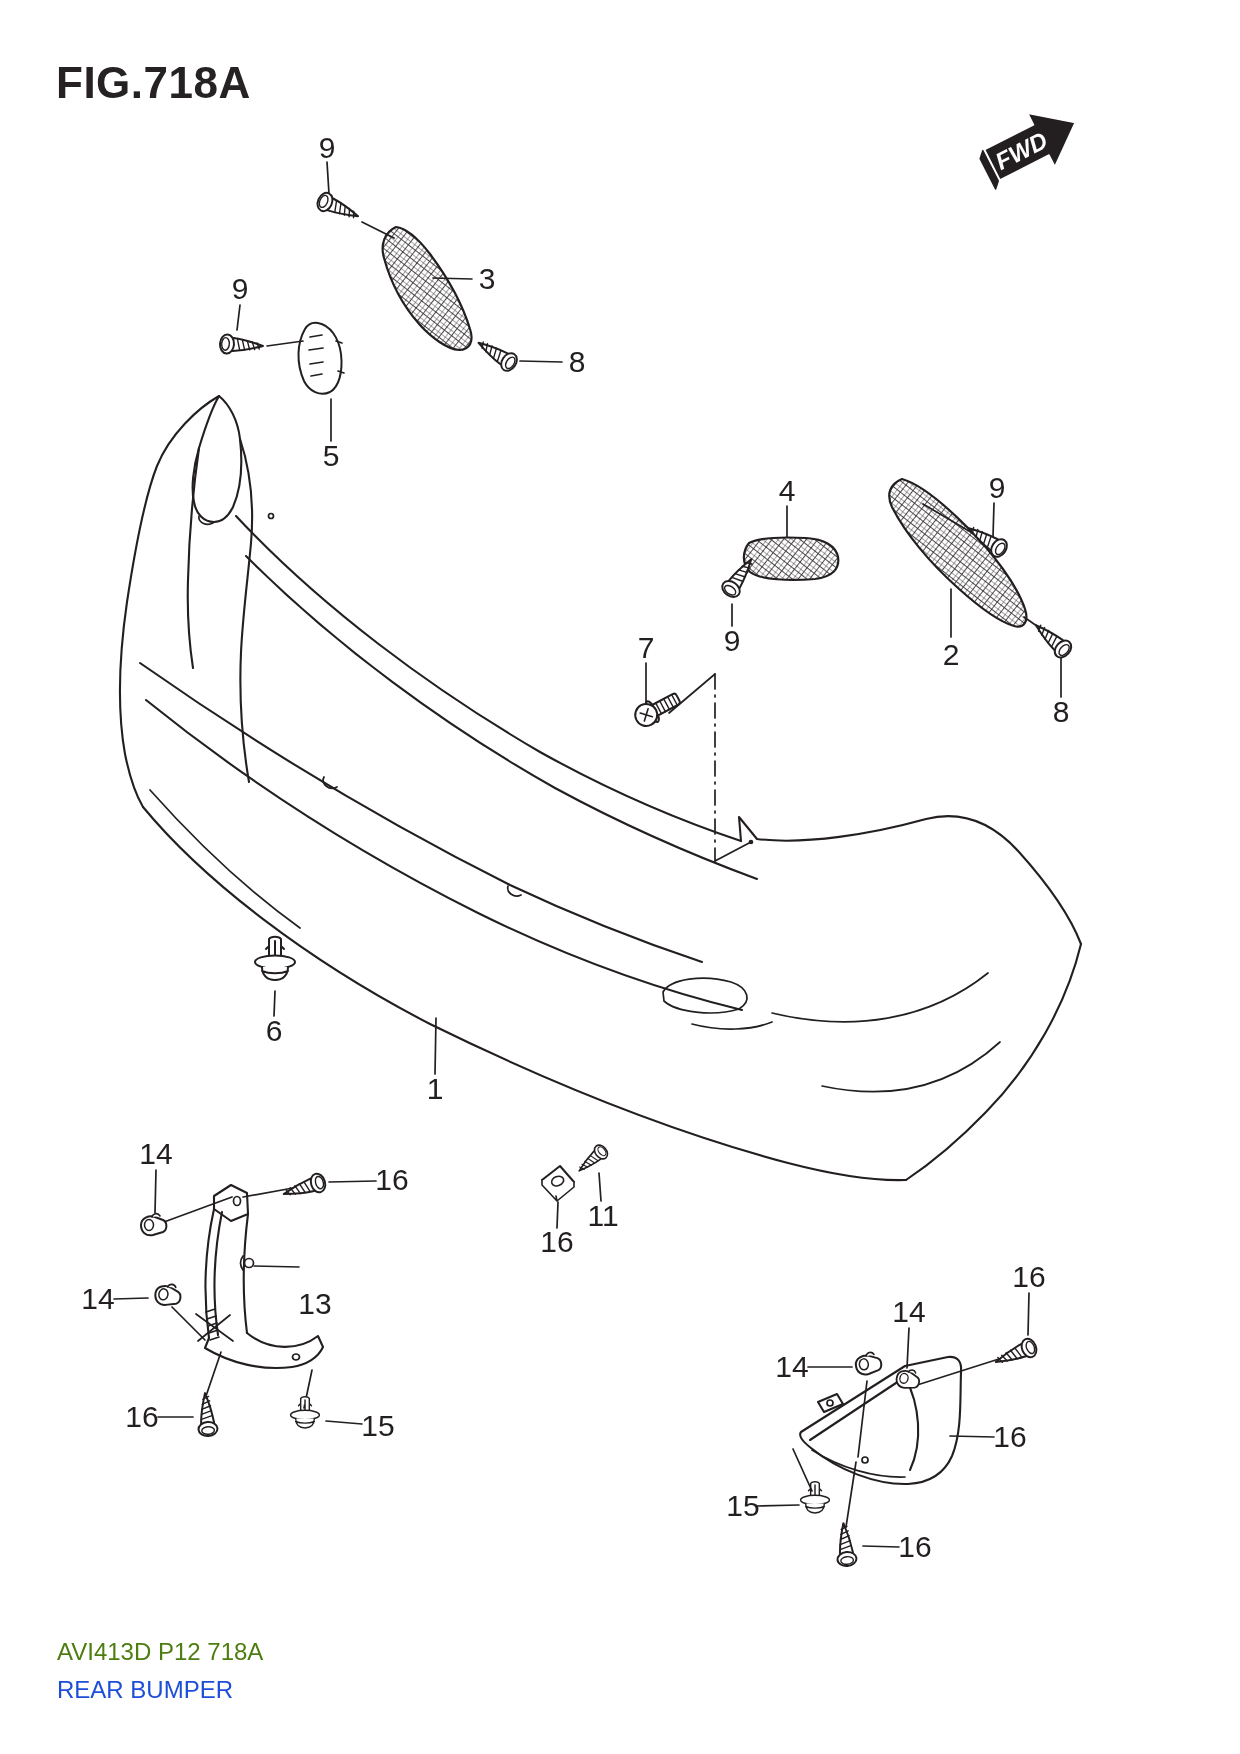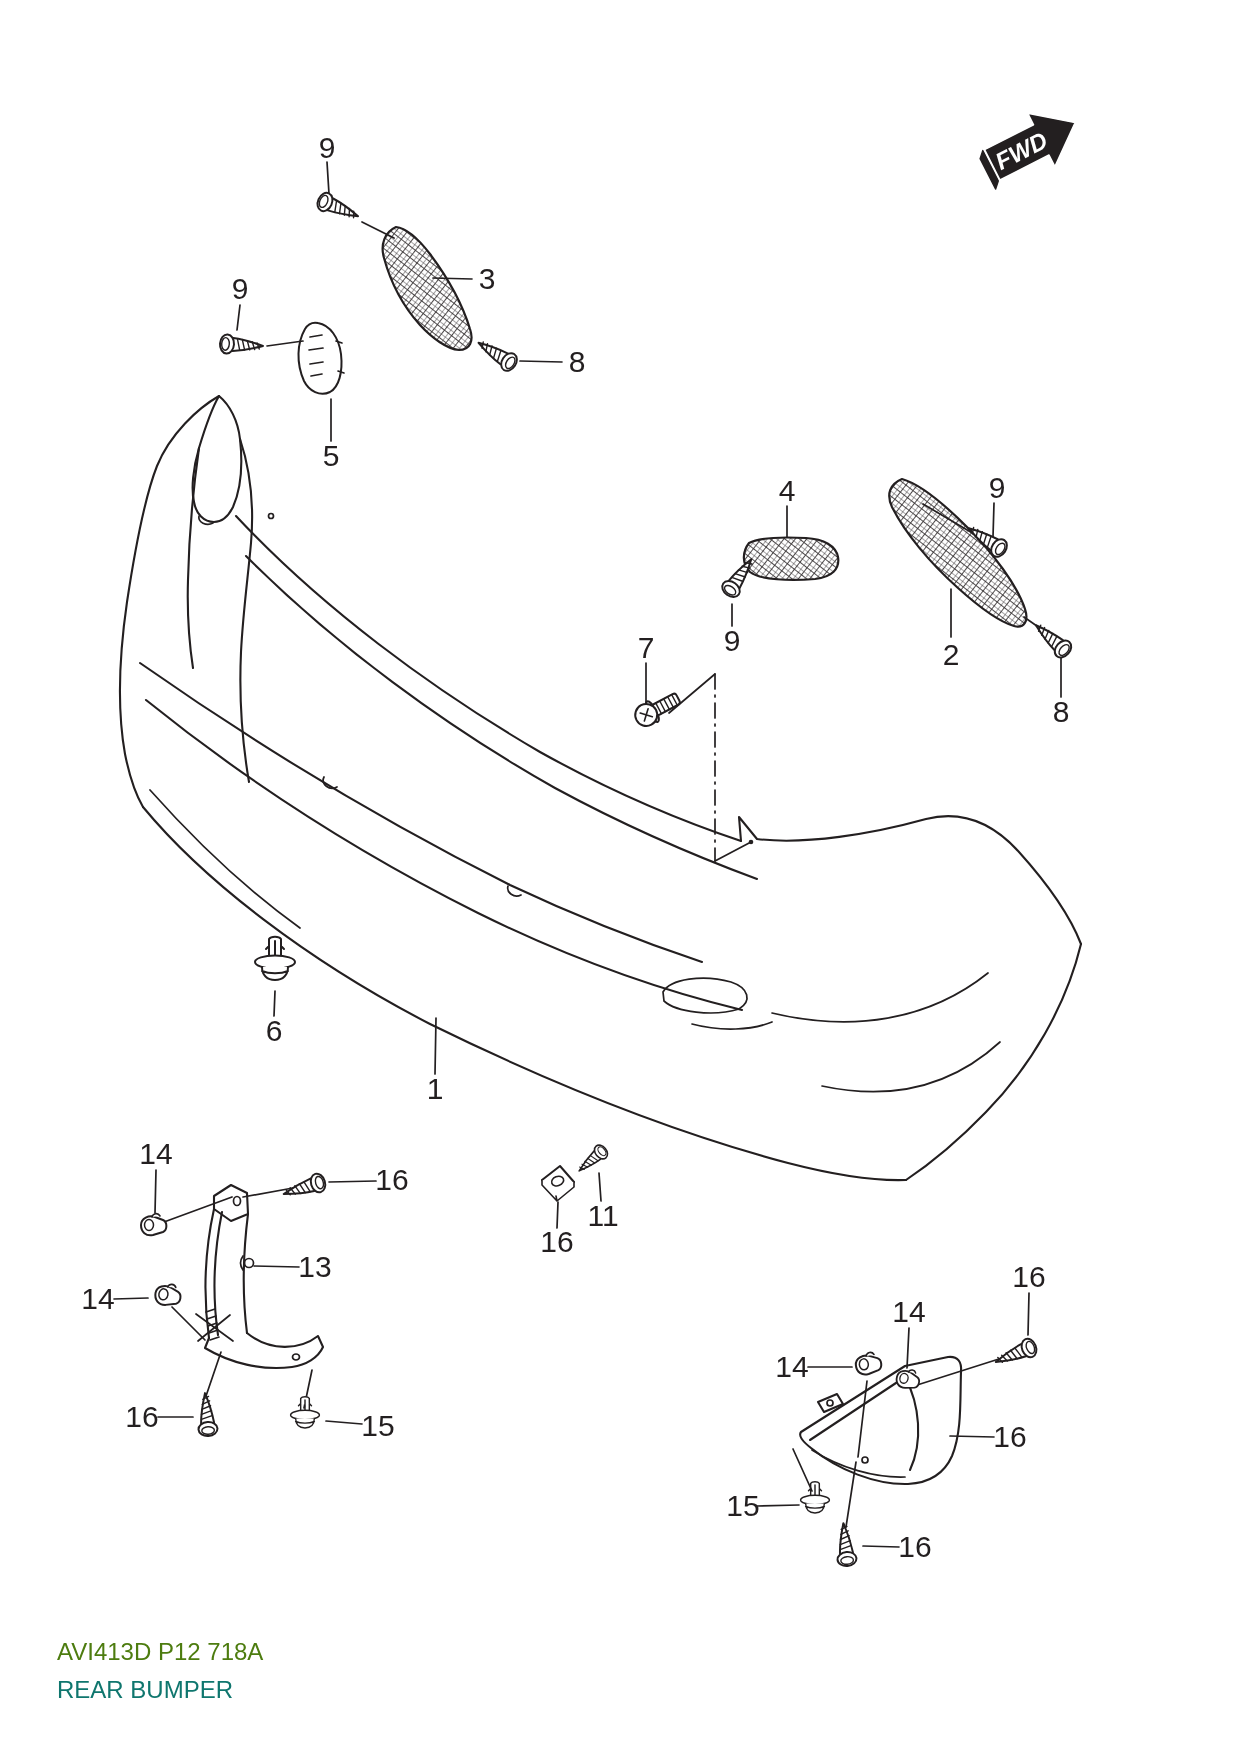--- a/index.html
+++ b/index.html
@@ -3,32 +3,33 @@
 <meta charset="utf-8">
 <style>
   html,body{margin:0;padding:0;background:#ffffff;}
   #page{position:relative;width:1240px;height:1754px;background:#ffffff;overflow:hidden;
         font-family:"Liberation Sans",sans-serif;color:#231f20;}
   #fig-title{position:absolute;left:56px;top:58px;font-size:44px;font-weight:700;
              letter-spacing:0.5px;color:#262223;}
   .callout{position:absolute;transform:translate(-50%,-50%);font-size:30px;color:#231f20;
            line-height:1;white-space:nowrap;}
   #footer-code{position:absolute;left:57px;top:1638px;font-size:24px;color:#4d7c0f;}
-  #footer-name{position:absolute;left:57px;top:1676px;font-size:24px;color:#0f766e;}
+  #footer-name{position:absolute;left:57px;top:1676px;font-size:24px;color:#1d4ed8;}
   svg{position:absolute;left:0;top:0;}
   .ln{stroke:#231f20;stroke-width:2.1;fill:none;stroke-linecap:round;stroke-linejoin:round;}
   .thin{stroke:#231f20;stroke-width:1.7;fill:none;stroke-linecap:round;}
   .hw{stroke:#231f20;stroke-width:2;fill:#ffffff;stroke-linecap:round;stroke-linejoin:round;}
   .hatched{stroke:#231f20;stroke-width:2.2;fill:url(#xh);stroke-linejoin:round;}
 </style>
 </head>
 <body>
 
 <div id="page">
 
+  <div id="fig-title">FIG.718A</div>
 
   <svg width="1240" height="1754" viewBox="0 0 1240 1754">
     <defs>
       <pattern id="xh" width="9" height="9" patternUnits="userSpaceOnUse" patternTransform="rotate(38)">
         <path d="M0 0H9 M0 4.5H9 M0 0V9 M4.5 0V9" stroke="#37planned" fill="none"></path>
         <path d="M0 0H9 M0 4.5H9 M0 0V9 M4.5 0V9" stroke="#3a3637" stroke-width="0.9" fill="none"></path>
       </pattern>
 
       <g id="screwA">
         <path d="M6,-6.5 C14,-6 24,-4 36,-0.5 C24,3.5 14,5.5 6,6.5"></path>
@@ -208,21 +209,21 @@
   <div class="callout" style="left:646px;top:648px">7</div>
   <div class="callout" style="left:997px;top:488px">9</div>
   <div class="callout" style="left:951px;top:655px">2</div>
   <div class="callout" style="left:1061px;top:712px">8</div>
   <div class="callout" style="left:274px;top:1031px">6</div>
   <div class="callout" style="left:435px;top:1089px">1</div>
   <div class="callout" style="left:603px;top:1216px">11</div>
   <div class="callout" style="left:557px;top:1242px">16</div>
   <div class="callout" style="left:156px;top:1154px">14</div>
   <div class="callout" style="left:392px;top:1180px">16</div>
-  <div class="callout" style="left:315px;top:1267px">13</div>
+  <div class="callout" style="left:315px;top:1304px">13</div>
   <div class="callout" style="left:98px;top:1299px">14</div>
   <div class="callout" style="left:142px;top:1417px">16</div>
   <div class="callout" style="left:378px;top:1426px">15</div>
   <div class="callout" style="left:792px;top:1367px">14</div>
   <div class="callout" style="left:909px;top:1312px">14</div>
   <div class="callout" style="left:1029px;top:1277px">16</div>
   <div class="callout" style="left:1010px;top:1437px">16</div>
   <div class="callout" style="left:743px;top:1506px">15</div>
   <div class="callout" style="left:915px;top:1547px">16</div>
 

